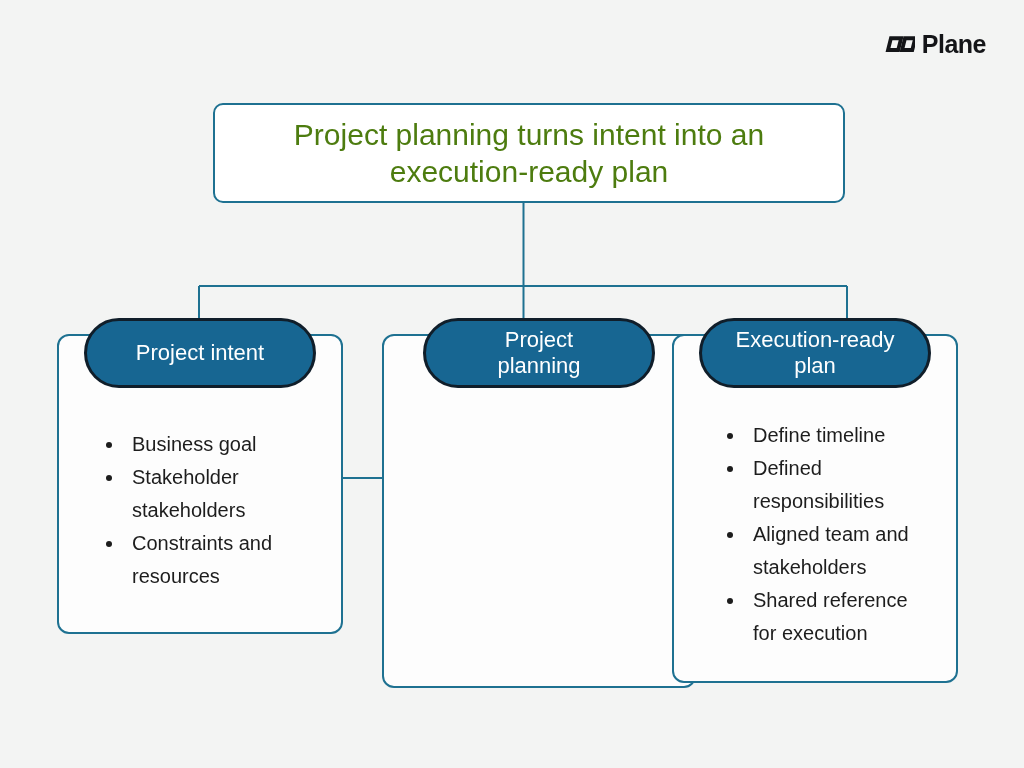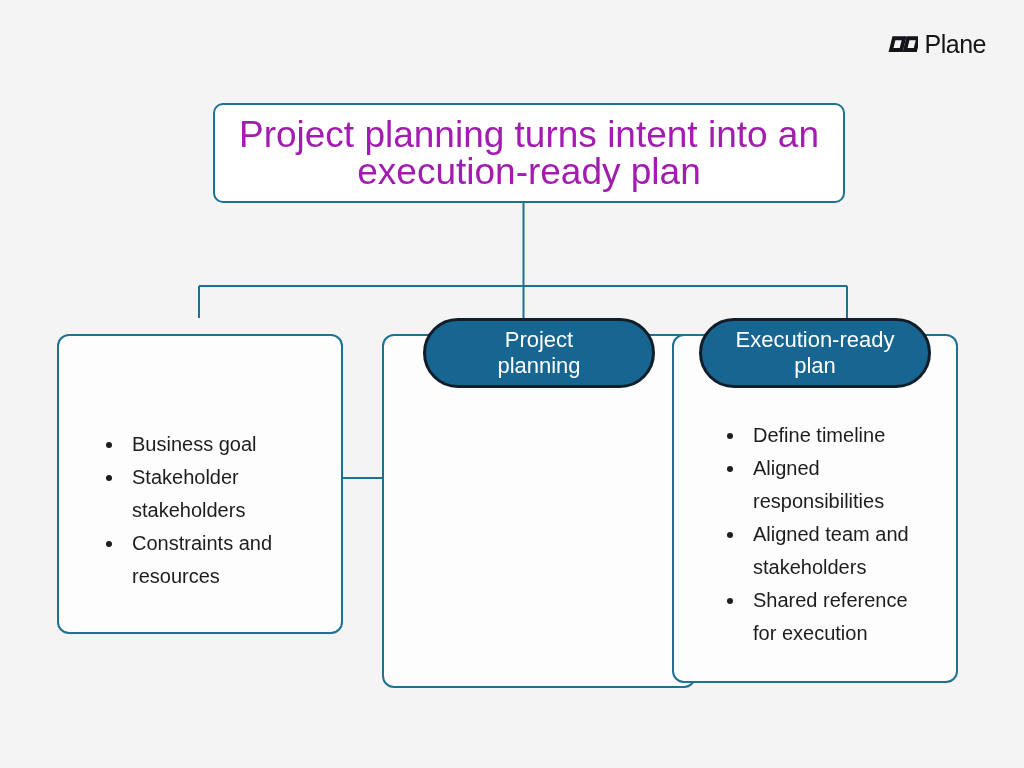--- a/index.html
+++ b/index.html
@@ -23,21 +23,21 @@
   .logo {
     position: absolute;
     top: 30px;
     right: 38px;
     display: flex;
     align-items: center;
     gap: 7px;
   }
   .logo-text {
     font-size: 25px;
-    font-weight: normal;
+    font-weight: bold;
     letter-spacing: -0.5px;
     color: #141518;
   }
 
   
   .connectors {
     position: absolute;
     left: 0; top: 0;
     width: 1024px;
     height: 768px;
@@ -57,23 +57,23 @@
     border-radius: 10px;
     display: flex;
     align-items: center;
     justify-content: center;
   }
   .title-text {
     width: 100%;
     padding: 0 6px;
     box-sizing: border-box;
     text-align: center;
-    font-size: 37px;
+    font-size: 30px;
     line-height: 37px;
-    color: #a21caf;
+    color: #4d7c0f;
     font-weight: normal;
   }
 
   
   .card {
     position: absolute;
     box-sizing: border-box;
     background: #fdfdfd;
     border: 2px solid #1e7191;
     border-radius: 12px;
@@ -154,38 +154,41 @@
       <path d="M343 478 H382"></path>
       <path d="M668 478 H704"></path>
     </g>
   </svg>
 
   <div class="title-box">
     <div class="title-text">Project planning turns intent into an execution-ready plan</div>
   </div>
 
   <section class="card card--1">
+    <div class="pill">
+      <span>Project intent</span>
+    </div>
     <ul>
         <li>Business goal</li>
         <li>Stakeholder stakeholders</li>
         <li>Constraints and resources</li>
       </ul>
   </section>
 
   <section class="card card--2">
     <div class="pill pill--wrap-140">
       <span>Project planning</span>
     </div>
   </section>
 
   <section class="card card--3">
     <div class="pill pill--wrap-165">
       <span>Execution-ready plan</span>
     </div>
     <ul>
         <li>Define timeline</li>
-        <li>Aligned responsibilities</li>
+        <li>Defined responsibilities</li>
         <li>Aligned team and stakeholders</li>
         <li>Shared reference for execution</li>
       </ul>
   </section>
 
 </div>
 
 </body></html>

